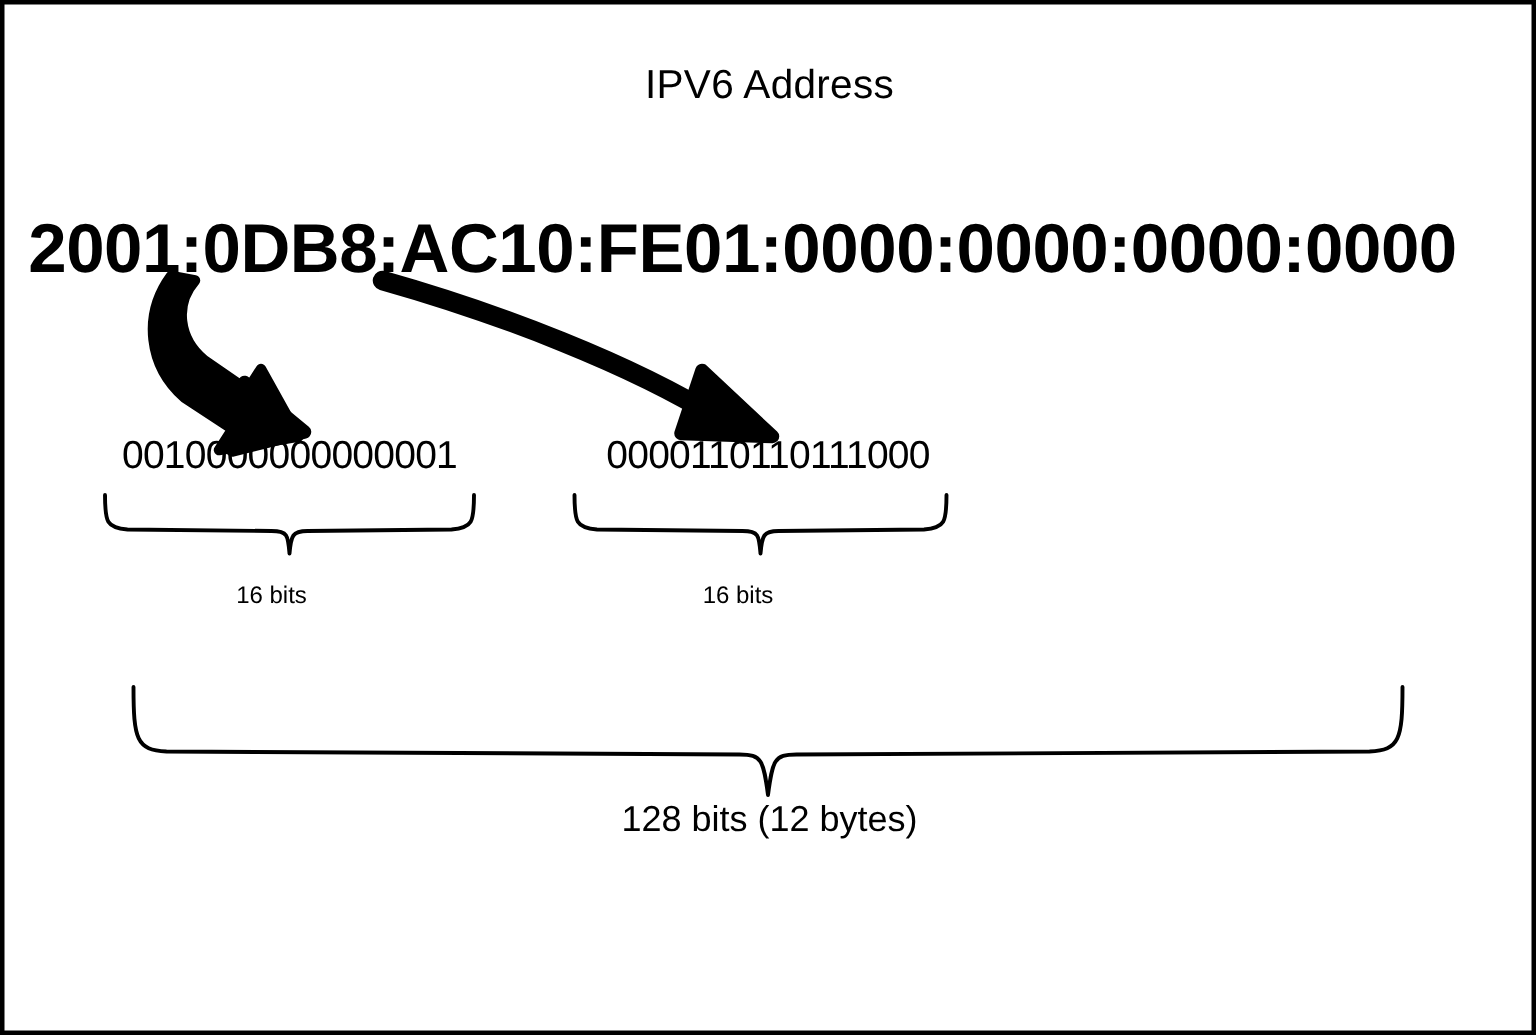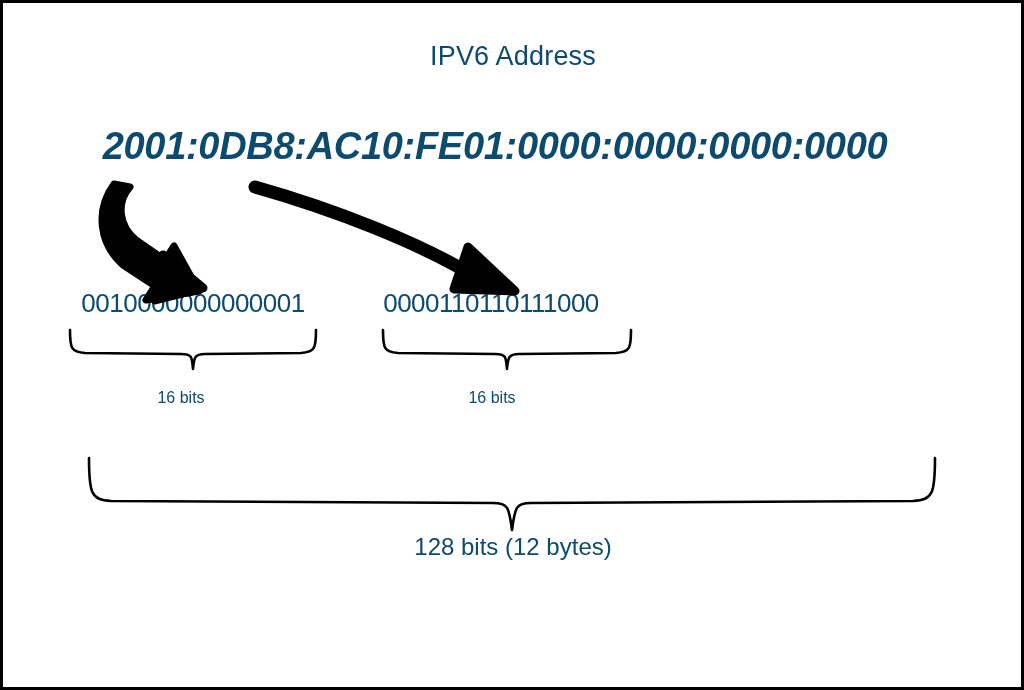--- a/index.html
+++ b/index.html
@@ -24,56 +24,55 @@
     position: absolute;
     left: 0;
     top: 0;
     width: 1024px;
     height: 690px;
     pointer-events: none;
   }
   .txt {
     position: absolute;
     white-space: pre;
-    color: #0c4a6e;
+    color: #000000;
     line-height: 1;
   }
   .ctr {
     transform: translateX(-50%);
     text-align: center;
   }
 
   
   #page-title {
     left: 510px;
     top: 40px;
     font-size: 27px;
     font-weight: 400;
     letter-spacing: 0.2px;
   }
 
   
   #ipv6-address {
     left: 492px;
-    top: 124px;
-    font-size: 38px;
+    top: 139px;
+    font-size: 46px;
     font-weight: bold;
     letter-spacing: -0.3px;
-    font-style: italic;
   }
 
   
   .binary-text {
     font-size: 26px;
     font-weight: 400;
     letter-spacing: -0.5px;
     top: 287px;
   }
   #binary-group-1 { left: 190px; }
-  #binary-group-2 { left: 488px; }
+  #binary-group-2 { left: 509px; }
 
   
   .bits-label {
     font-size: 16px;
     font-weight: 400;
     top: 387px;
   }
   #bits-label-1 { left: 178px; }
   #bits-label-2 { left: 489px; }
 

